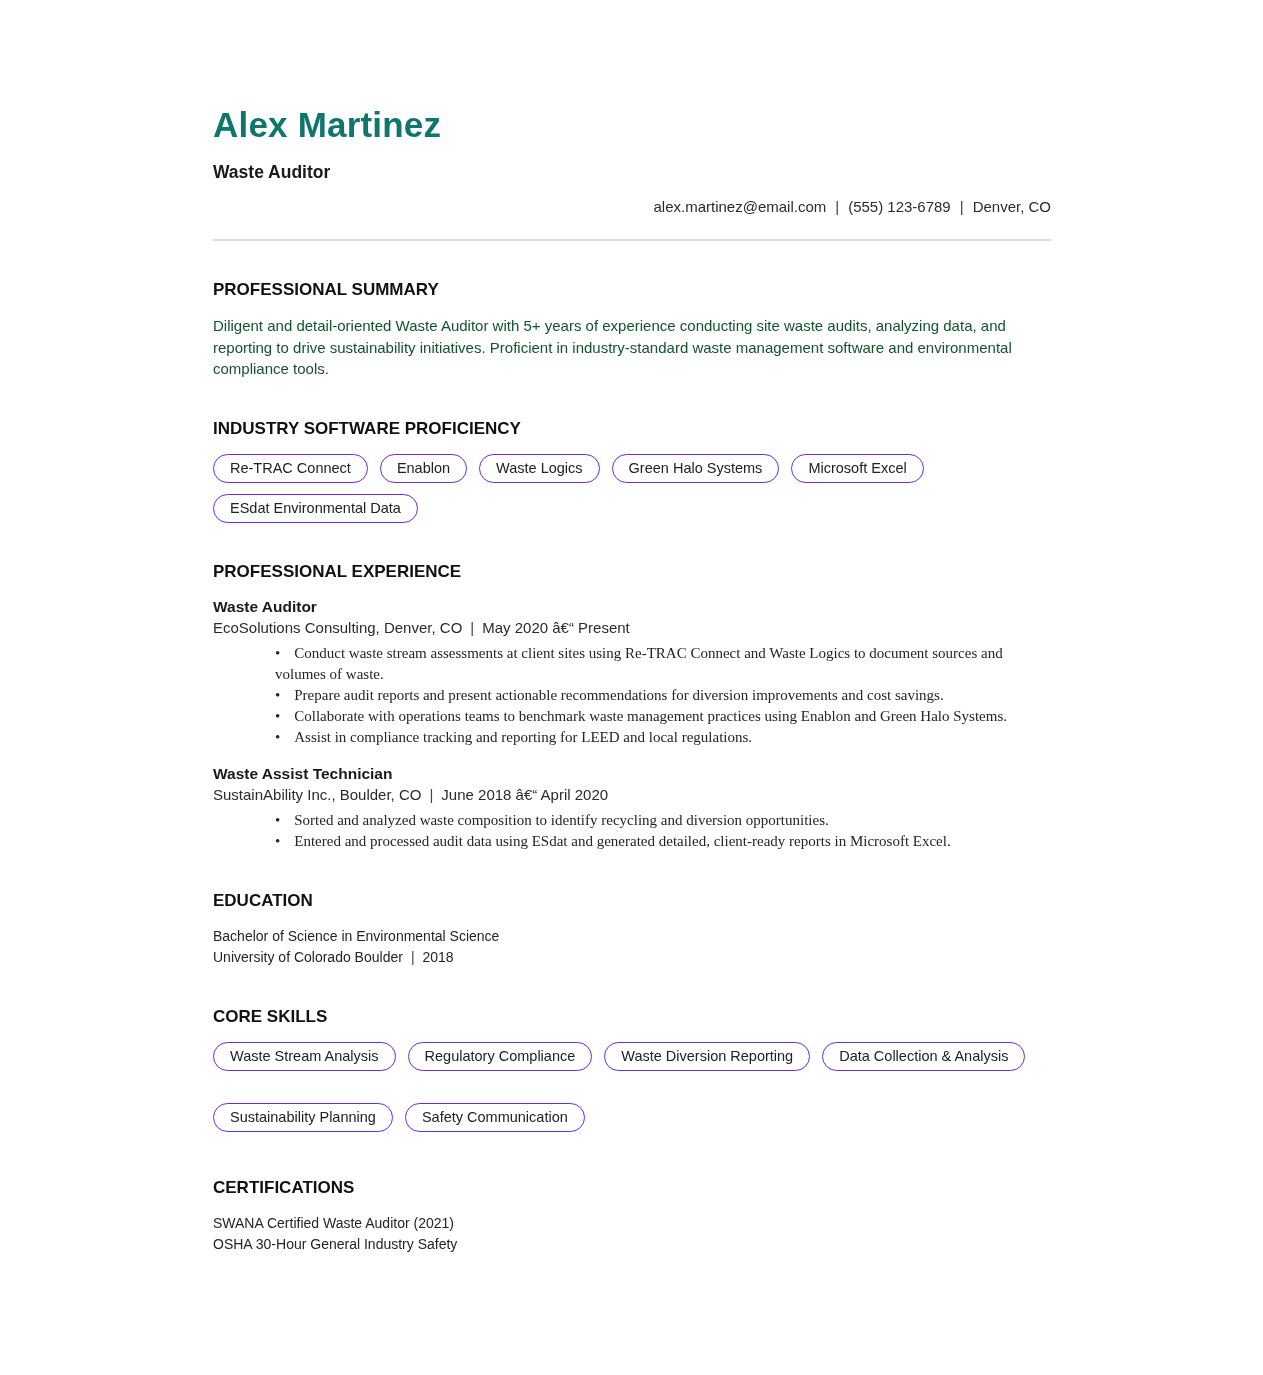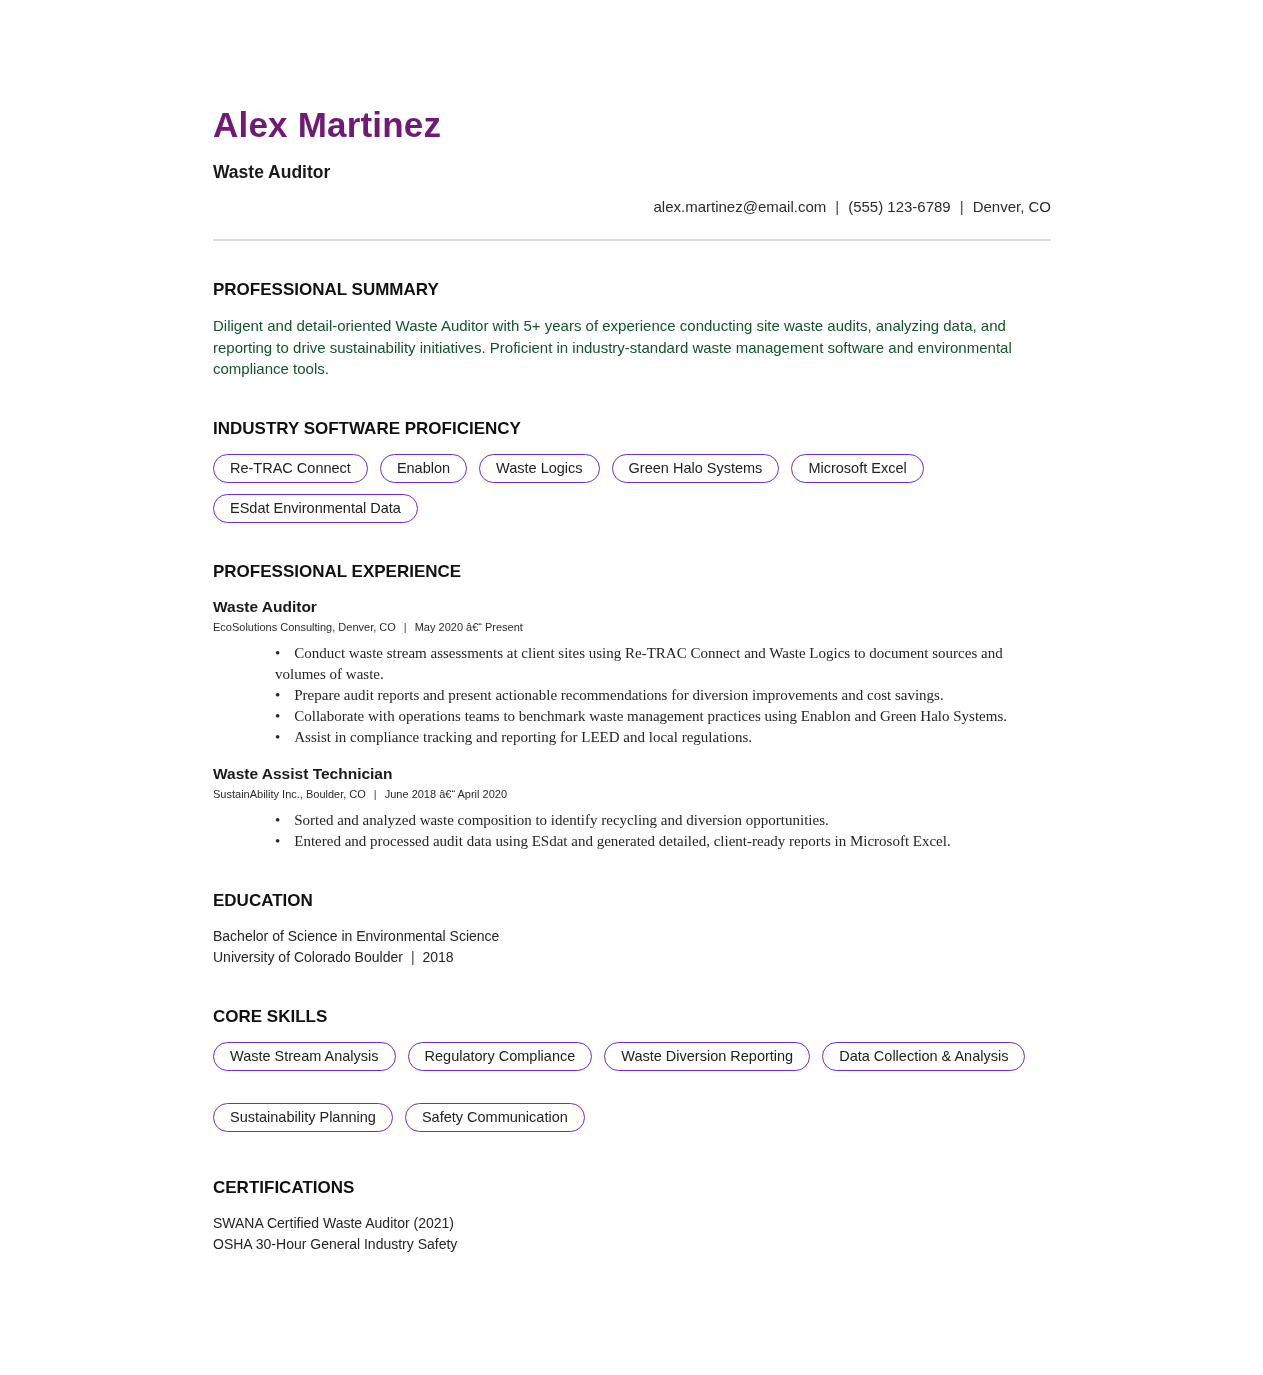--- a/index.html
+++ b/index.html
@@ -12,21 +12,21 @@
     width: 1263px;
     height: 1375px;
     background: #ffffff;
     padding: 106px 212px 40px 213px;
     overflow: hidden;
   }
   .name {
     font-size: 35px;
     line-height: 38px;
     font-weight: 700;
-    color: #701a75;
+    color: #0f766e;
     letter-spacing: 0.2px;
   }
   .job-headline {
     margin-top: 17px;
     font-size: 17.5px;
     line-height: 22px;
     font-weight: 700;
     color: #1a1a1a;
   }
   .contact-line {
@@ -84,21 +84,21 @@
   }
   .job { margin-top: 13px; }
   .job + .job { margin-top: 15px; }
   .job-title {
     font-size: 15.5px;
     line-height: 21px;
     font-weight: 700;
     color: #1a1a1a;
   }
   .job-meta {
-    font-size: 11px;
+    font-size: 15px;
     line-height: 21px;
     color: #2b2b2b;
   }
   .job-meta .sep { color: #444444; margin: 0 8px; }
   .bullets {
     list-style: none;
     margin-top: 5px;
     margin-left: 62px;
     max-width: 776px;
     font-family: Liberation Serif, serif;

